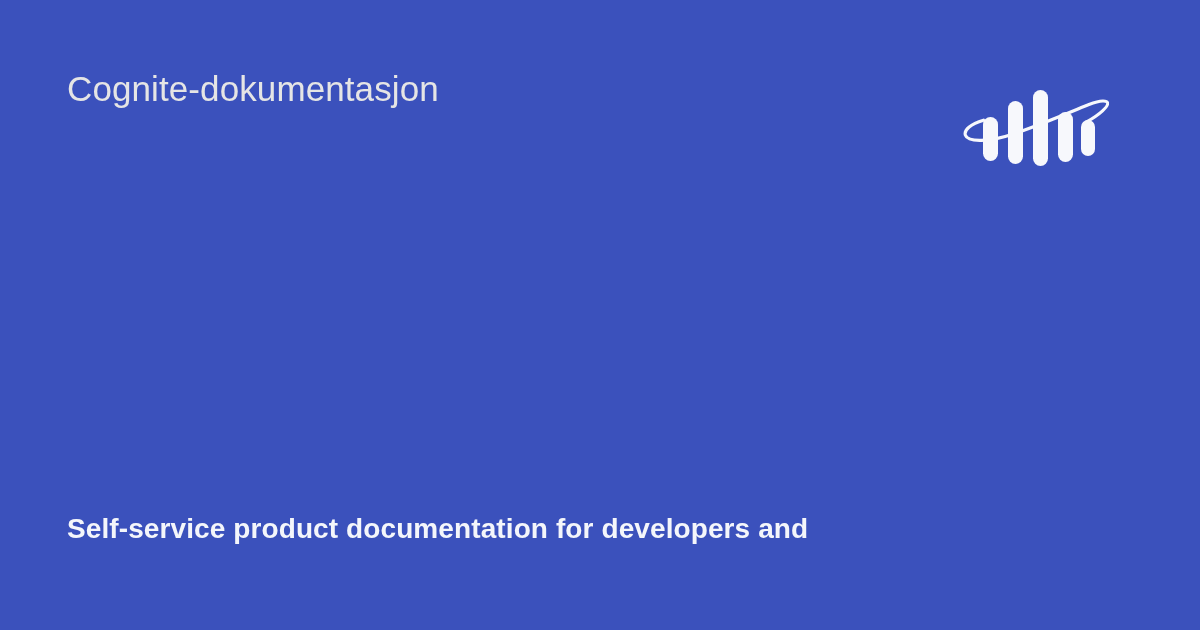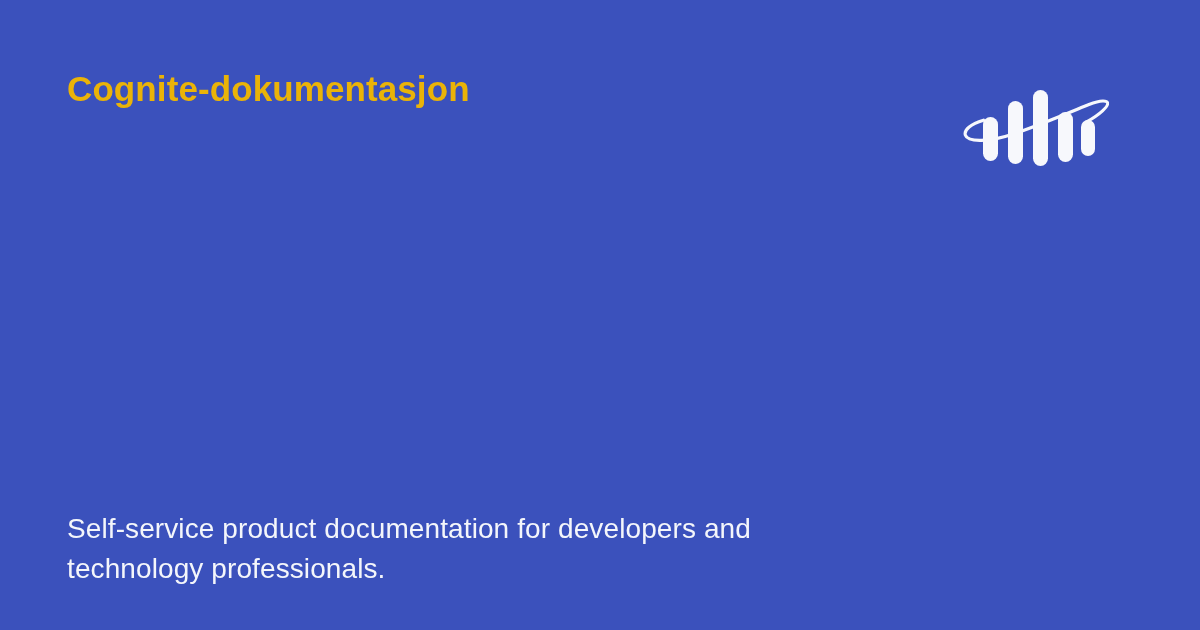--- a/index.html
+++ b/index.html
@@ -33,23 +33,23 @@
     width: 860px;
     height: 630px;
   }
 
   .eyebrow {
     position: absolute;
     top: 67px;
     left: 0;
     font-size: 35px;
     line-height: 44px;
-    font-weight: 700;
+    font-weight: 400;
     letter-spacing: 0.1px;
-    color: #eab308;
+    color: #e5e5e5;
     white-space: nowrap;
   }
 
   .headline {
     position: absolute;
     top: 158px;
     left: -6px;
     margin: 0;
     padding: 0;
     width: 790px;
@@ -60,21 +60,21 @@
     color: #ffffff;
   }
 
   .tagline {
     position: absolute;
     top: 509px;
     left: 0;
     width: 790px;
     font-size: 28px;
     line-height: 40px;
-    font-weight: 400;
+    font-weight: 700;
     letter-spacing: 0.1px;
     color: #f4f6fb;
   }
 
   .tagline-line {
     display: block;
   }
 
   
 
@@ -97,21 +97,20 @@
 
 <div class="og-card">
 
   <div class="content">
 
     <div class="eyebrow">Cognite-dokumentasjon</div>
 
 
     <div class="tagline">
       <span class="tagline-line">Self-service product documentation for developers and</span>
-      <span class="tagline-line">technology professionals.</span>
     </div>
 
   </div>
 
   <div class="logo">
     <svg viewBox="0 0 146 92" xmlns="http://www.w3.org/2000/svg" aria-hidden="true">
       <g fill="#f7f8fc">
         <rect x="20" y="33" width="15" height="44" rx="7.5"></rect>
         <rect x="45" y="17" width="15" height="63" rx="7.5"></rect>
         <rect x="70" y="6" width="15" height="76" rx="7.5"></rect>

